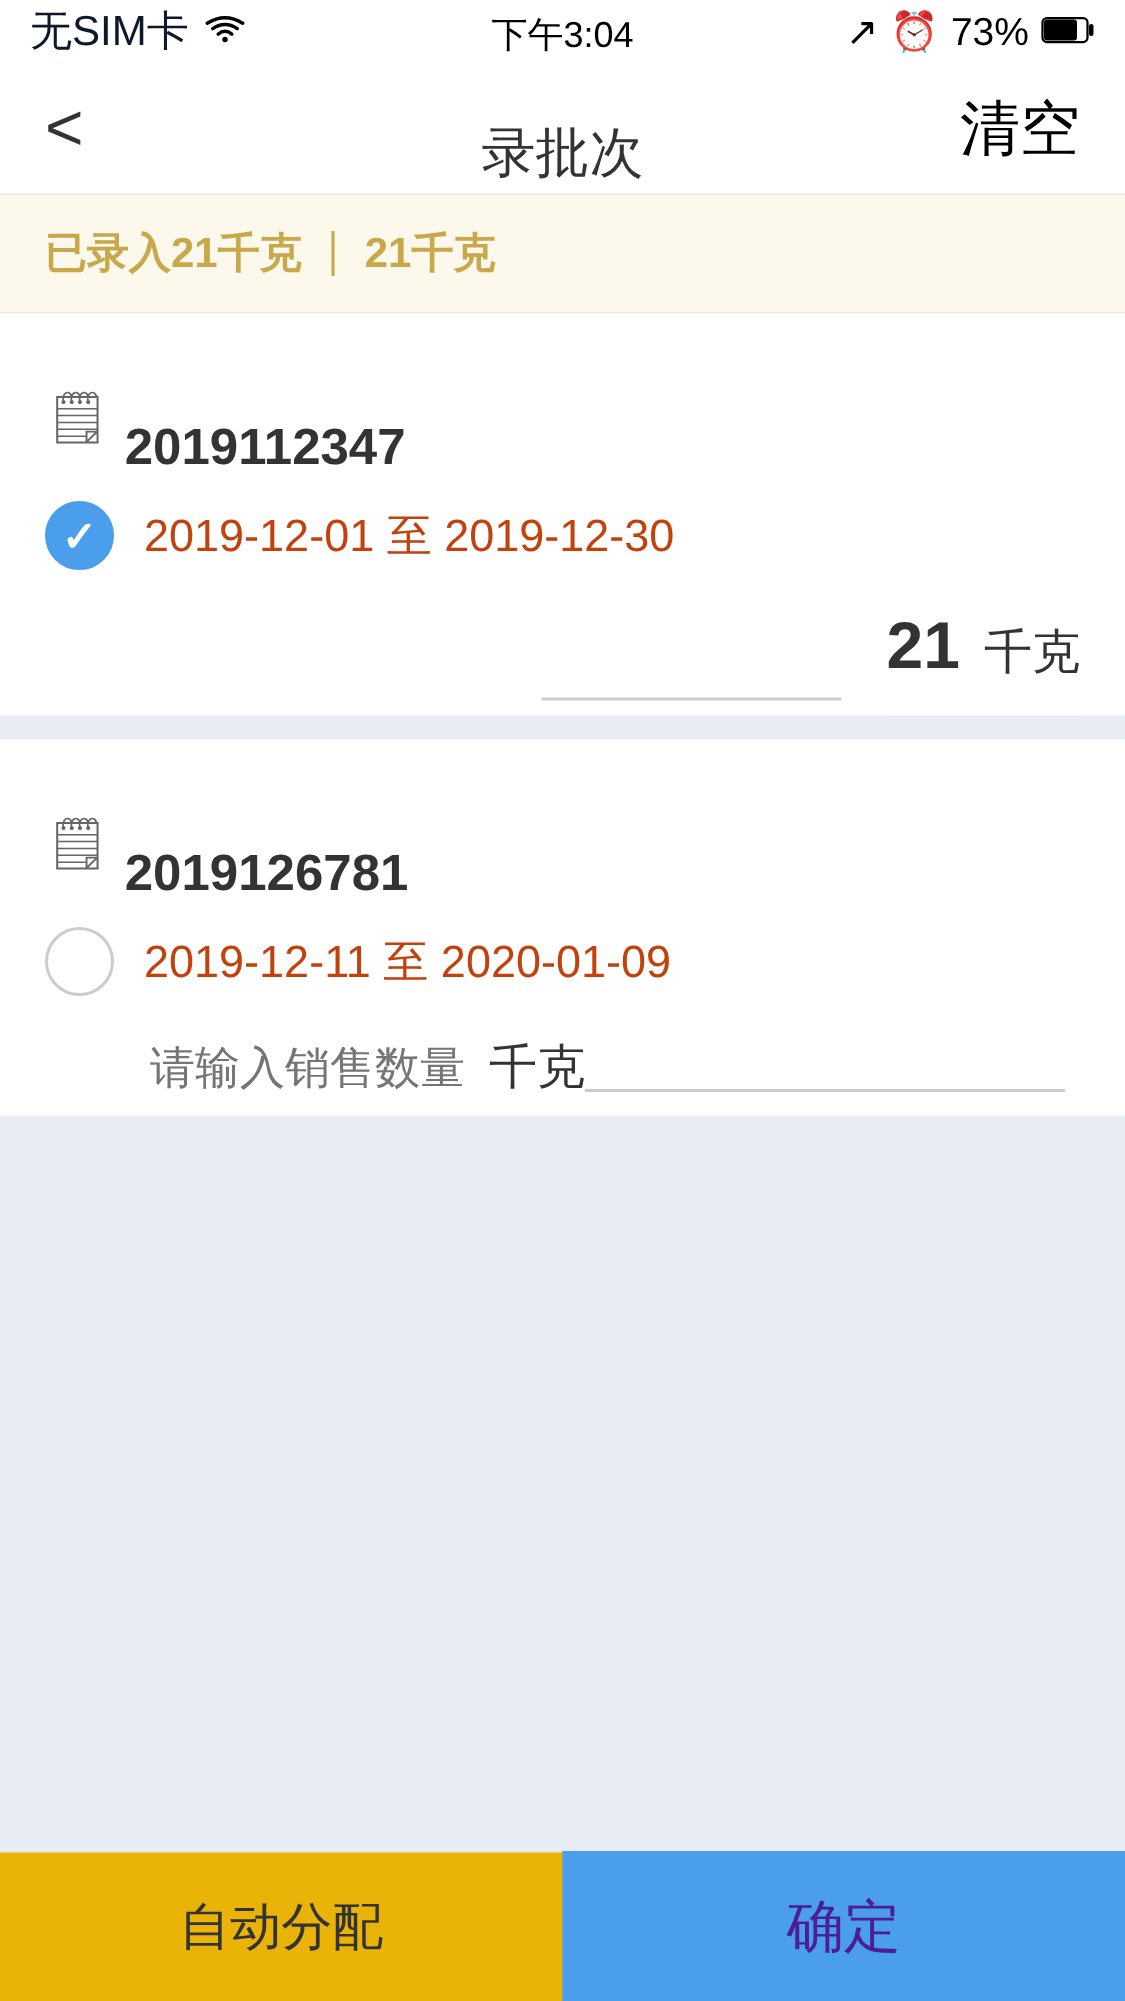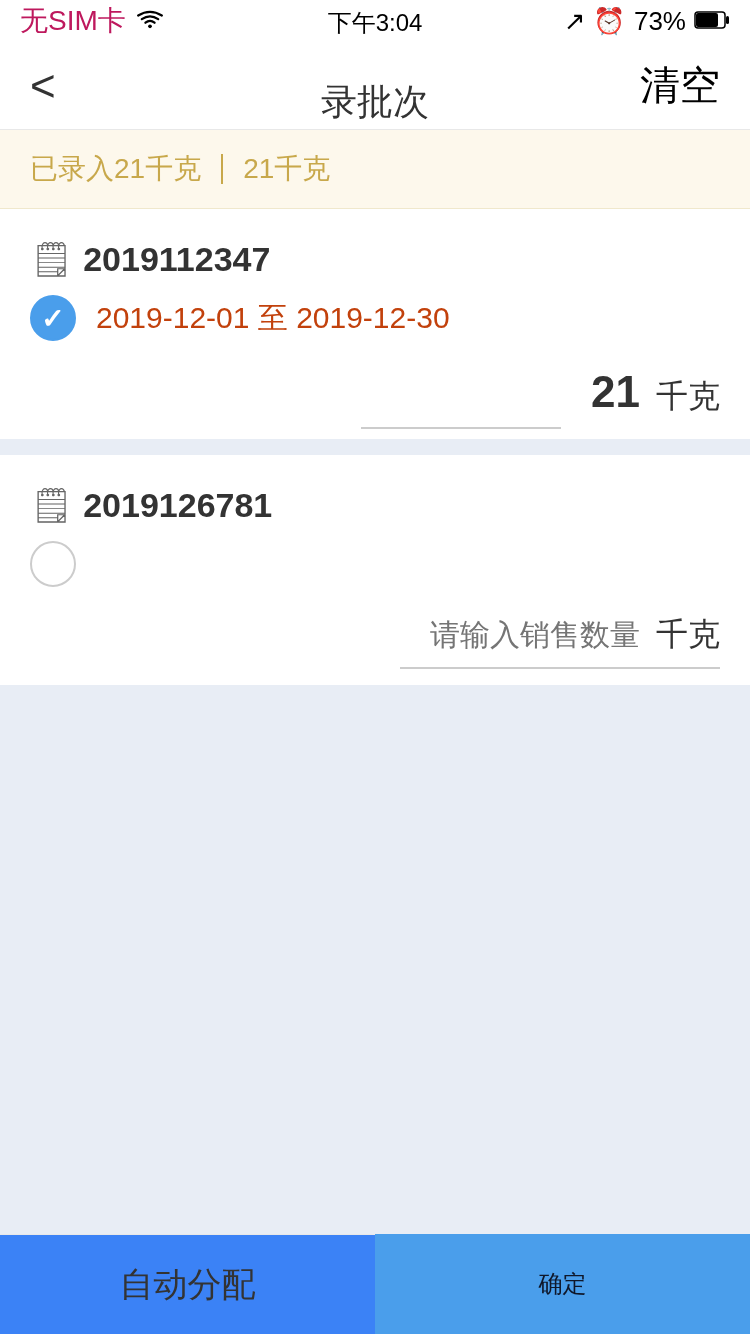--- a/index.html
+++ b/index.html
@@ -22,21 +22,21 @@
       align-items: center;
       justify-content: space-between;
       padding: 0 20px;
       font-size: 26px;
     }
     .status-left {
       display: flex;
       align-items: center;
       gap: 10px;
       font-size: 28px;
-      color: #be185d;
+      color: #0f172a;
     }
     .status-center {
       font-size: 24px;
       font-weight: 500;
       color: #000;
       position: absolute;
       left: 50%;
       transform: translateX(-50%);
       top: 7px;
     }
@@ -89,21 +89,21 @@
       background: #fdf8ec;
       padding: 20px 30px;
       display: flex;
       align-items: center;
       gap: 20px;
       border-bottom: 1px solid #f0e8cc;
     }
     .info-banner-item {
       font-size: 28px;
       color: #c8a84b;
-      font-weight: 400;
+      font-weight: 700;
       text-align: right;
     }
     .info-banner-divider {
       width: 2px;
       height: 30px;
       background: #c8a84b;
     }
 
     
     .batch-card {
@@ -118,20 +118,21 @@
       margin-bottom: 16px;
     }
     .batch-icon {
       font-size: 34px;
       color: #666;
     }
     .batch-number {
       font-size: 34px;
       font-weight: 600;
       color: #333;
+      margin-top: 40px;
     }
     .batch-row {
       display: flex;
       align-items: center;
       gap: 20px;
       margin-bottom: 16px;
     }
     .radio-circle {
       width: 46px;
       height: 46px;
@@ -222,36 +223,36 @@
     .bottom-bar {
       width: 750px;
       height: 100px;
       display: flex;
       position: fixed;
       bottom: 0;
       left: 0;
     }
     .btn-auto {
       flex: 1;
-      background: #3b82f6;
+      background: #eab308;
       border: none;
       font-size: 34px;
       color: #333;
       display: flex;
       align-items: center;
       justify-content: center;
       cursor: pointer;
       border-top: 1px solid #e8e8e8;
     }
     .btn-confirm {
       flex: 1;
       background: #4a9eeb;
       border: none;
-      font-size: 24px;
-      color: #0f172a;
+      font-size: 38px;
+      color: #4c1d95;
       display: flex;
       align-items: center;
       justify-content: center;
       cursor: pointer;
     }
 
     .page-content {
       display: flex;
       flex-direction: column;
       min-height: calc(1334px - 42px);
@@ -326,24 +327,25 @@
   <div class="section-divider"></div>
 
   <div class="batch-card">
     <div class="batch-header">
       <span class="batch-icon">🗒</span>
       <span class="batch-number">2019126781</span>
     </div>
     <div class="batch-row">
       <div class="radio-circle">
       </div>
-    </div>
-  </div>
-
-  <div style="background:#fff; padding: 0 30px 0; display:flex; flex-direction:column; align-items:flex-end;">
+      <span class="batch-date">2019-12-11 至 2020-01-09</span>
+    </div>
+  </div>
+
+  <div style="background:#fff; padding: 0 30px 0; display:flex; flex-direction:row; align-items:flex-end;">
     <div style="display:flex; align-items:baseline; gap:16px; padding:10px 0 10px;">
       <input type="text" class="input-field" style="text-align: right; font-size: 30px; color: rgb(187, 187, 187); border: none; outline: none; background: transparent; width: 280px;" placeholder="请输入销售数量">
       <span class="input-unit">千克</span>
     </div>
     <div style="width:320px; height:2px; background:#ccc; margin-bottom:16px;"></div>
   </div>
 
   <div class="gray-area"></div>
 
   <div style="height:100px;"></div>

